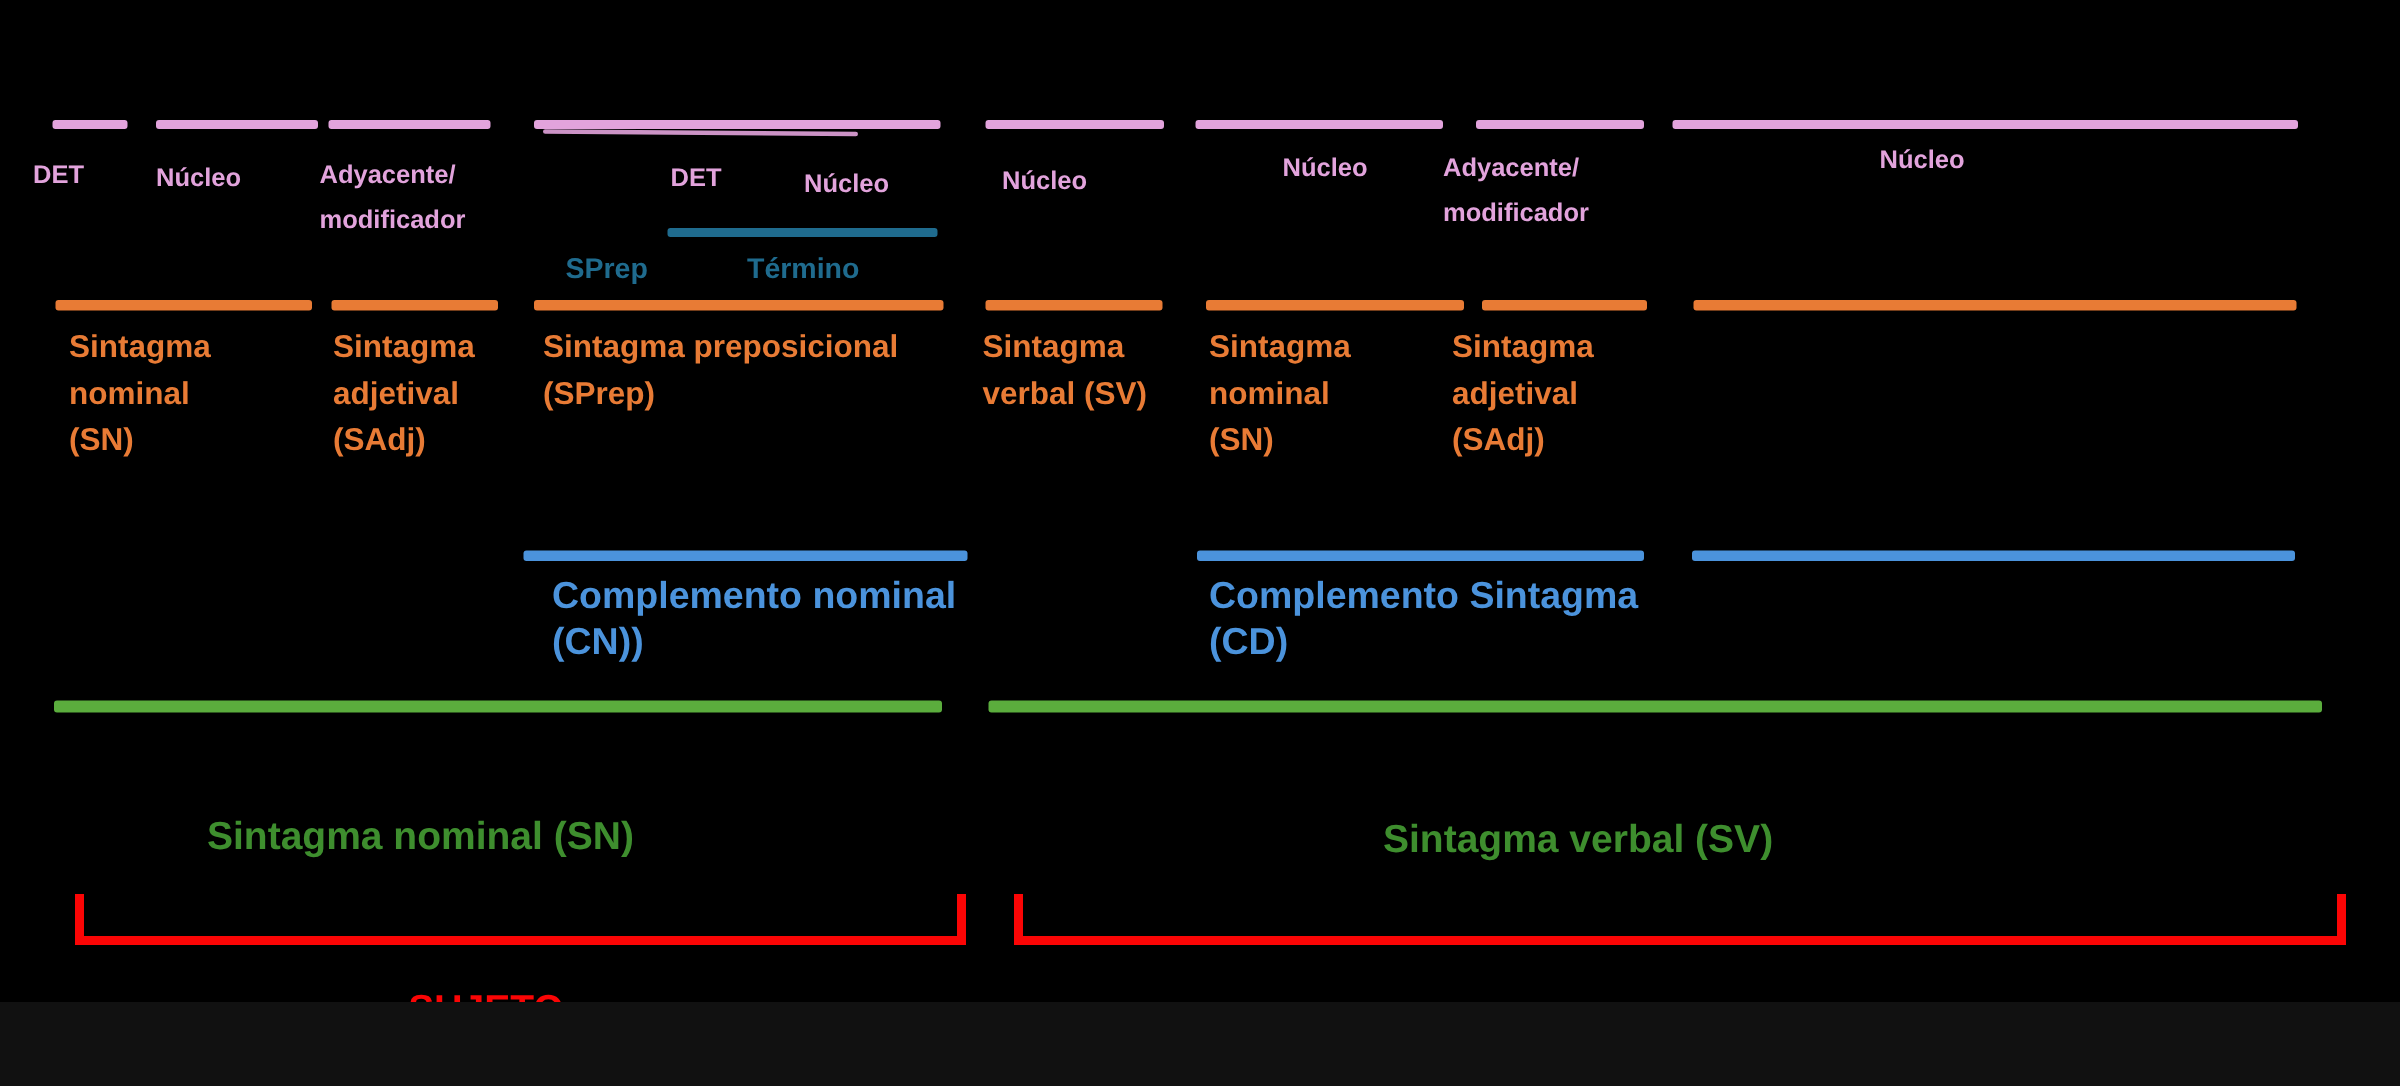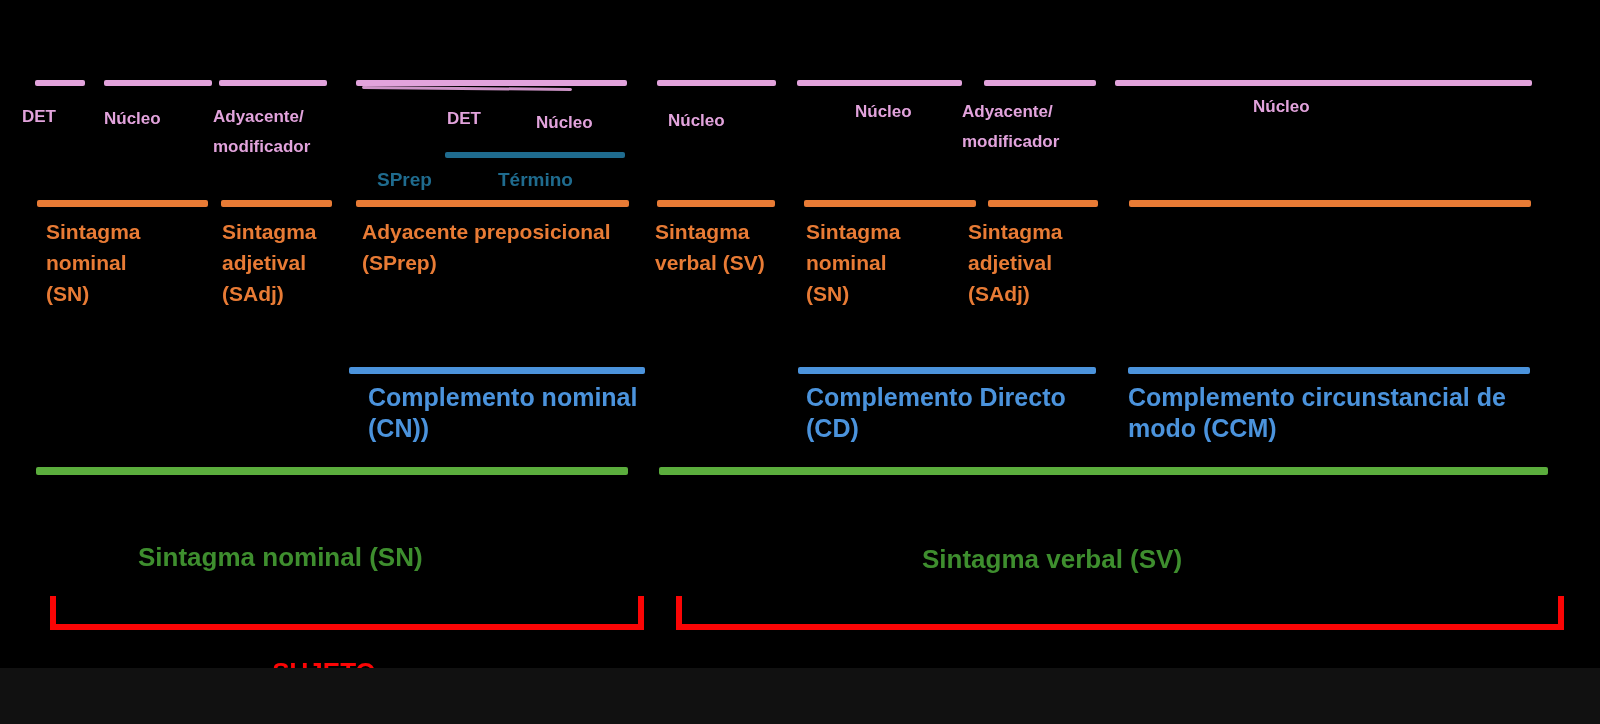--- a/index.html
+++ b/index.html
@@ -76,41 +76,39 @@
   <div class="ln ln-orange" style="left:804px;top:200px;width:172px"></div>
   <div class="ln ln-orange" style="left:988px;top:200px;width:110px"></div>
   <div class="ln ln-orange" style="left:1129px;top:200px;width:402px"></div>
 
   <div class="t t-orange" style="left:46px;top:216px">Sintagma
 nominal
 (SN)</div>
   <div class="t t-orange" style="left:222px;top:216px">Sintagma
 adjetival
 (SAdj)</div>
-  <div class="t t-orange" style="left:362px;top:216px">Adyacente preposicional
+  <div class="t t-orange" style="left:362px;top:216px">Sintagma preposicional
 (SPrep)</div>
   <div class="t t-orange" style="left:655px;top:216px">Sintagma
 verbal (SV)</div>
   <div class="t t-orange" style="left:806px;top:216px">Sintagma
 nominal
 (SN)</div>
   <div class="t t-orange" style="left:968px;top:216px">Sintagma
 adjetival
 (SAdj)</div>
 
   <div class="ln ln-blue" style="left:349px;top:367px;width:296px"></div>
   <div class="ln ln-blue" style="left:798px;top:367px;width:298px"></div>
   <div class="ln ln-blue" style="left:1128px;top:367px;width:402px"></div>
 
   <div class="t t-blue" style="left:368px;top:382px">Complemento nominal
 (CN))</div>
-  <div class="t t-blue" style="left:806px;top:382px">Complemento Directo
+  <div class="t t-blue" style="left:806px;top:382px">Complemento Sintagma
 (CD)</div>
-  <div class="t t-blue" style="left:1128px;top:382px">Complemento circunstancial de
-modo (CCM)</div>
 
   <div class="ln ln-green" style="left:36px;top:467px;width:592px"></div>
   <div class="ln ln-green" style="left:659px;top:467px;width:889px"></div>
 
   <div class="t t-green" style="left:138px;top:541px">Sintagma nominal (SN)</div>
   <div class="t t-green" style="left:922px;top:543px">Sintagma verbal (SV)</div>
 
   <div class="br br-v" style="left:50px;top:596px"></div>
   <div class="br br-bar" style="left:50px;top:624px;width:594px"></div>
   <div class="br br-v" style="left:638px;top:596px"></div>

